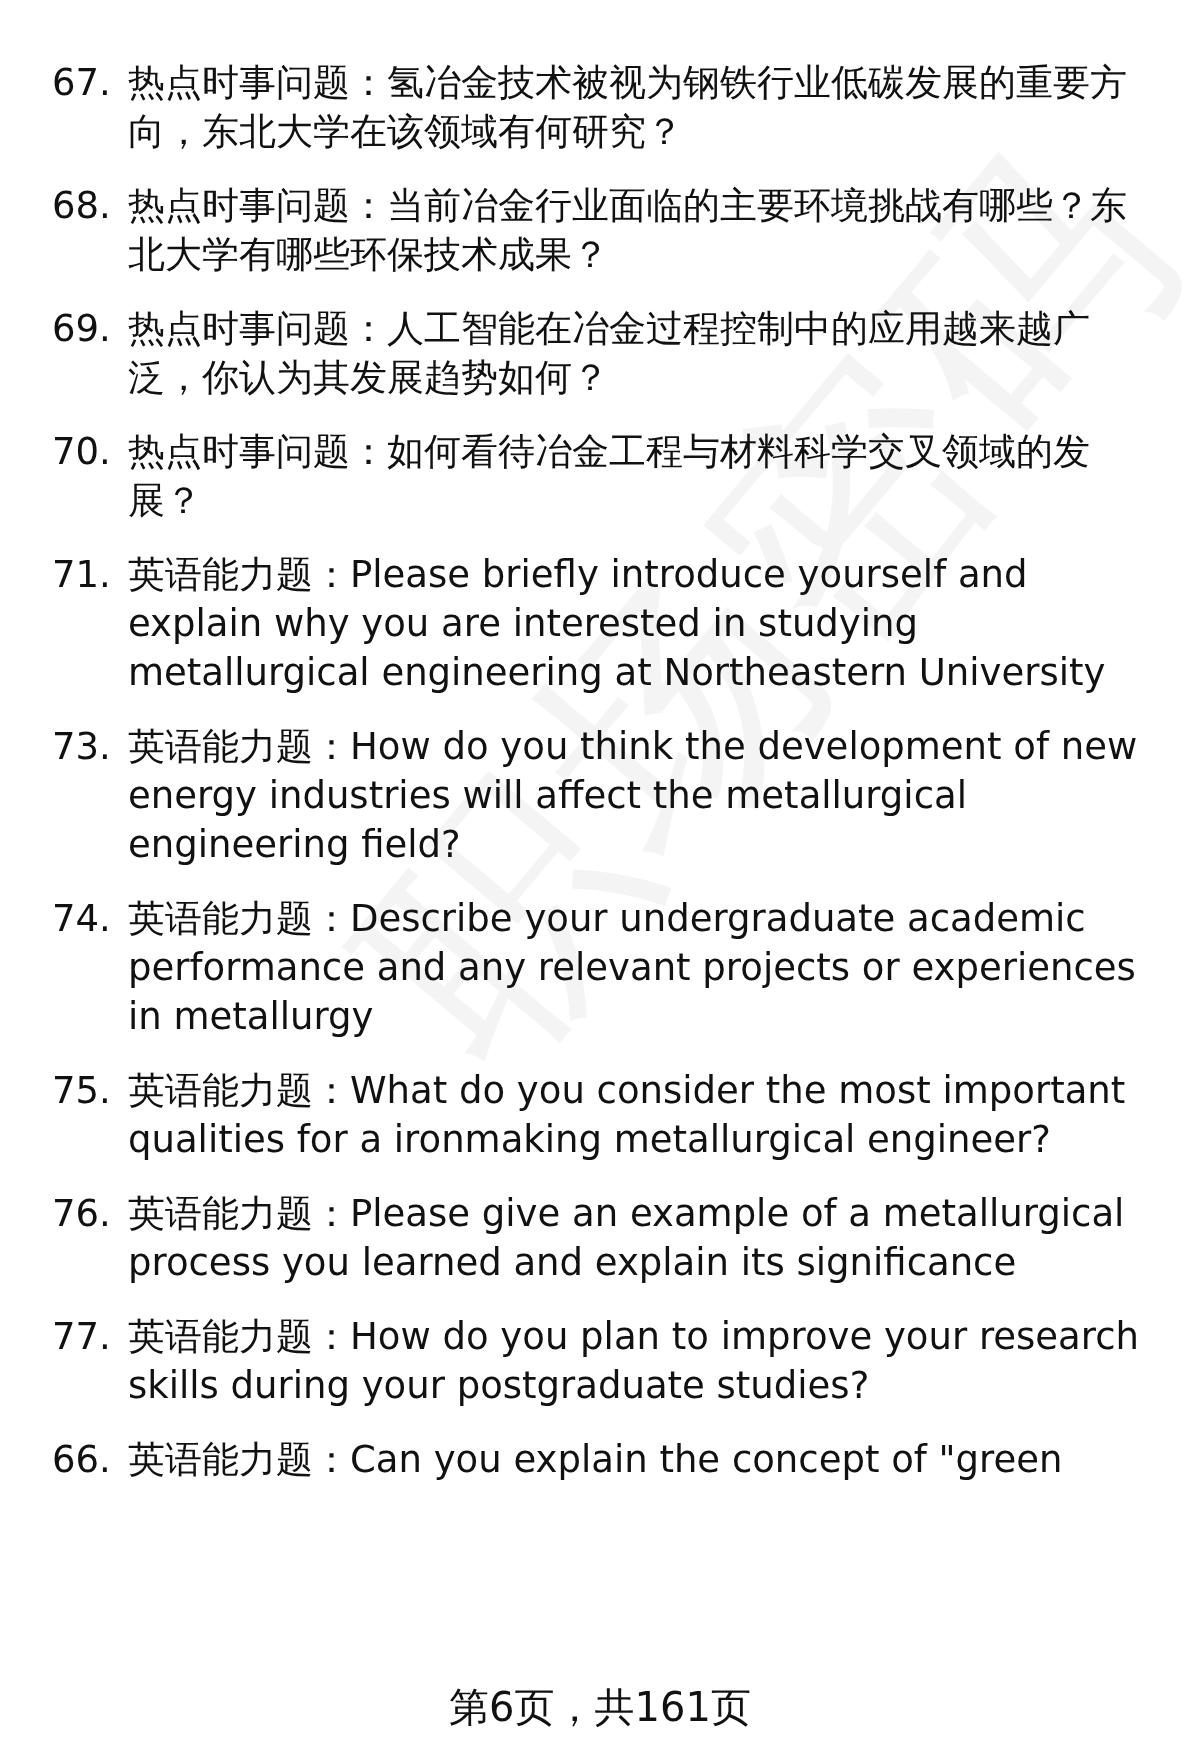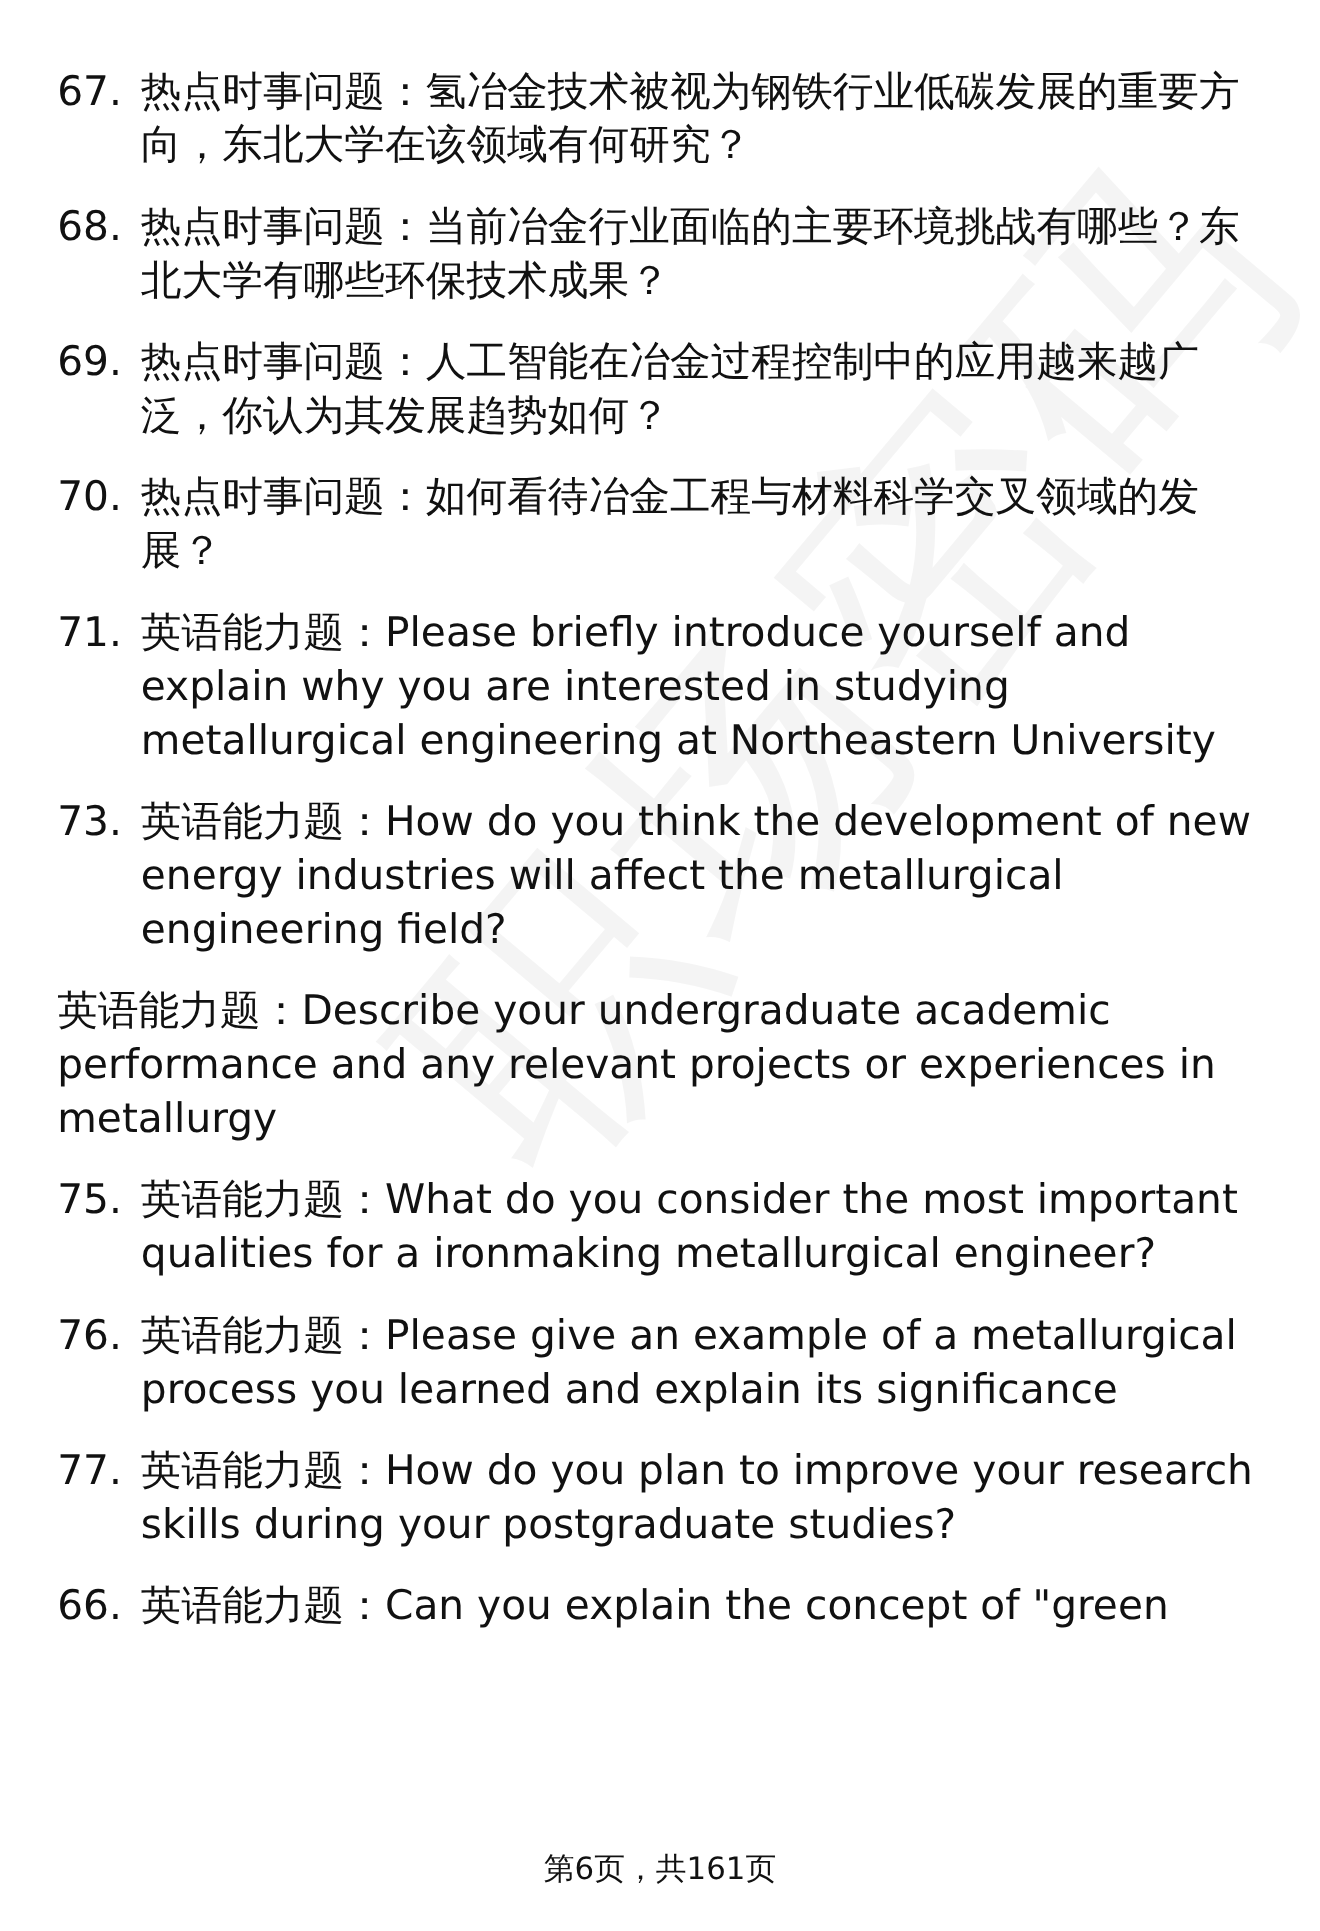--- a/index.html
+++ b/index.html
@@ -5,21 +5,21 @@
   html, body { margin: 0; padding: 0; background: #ffffff; }
   body { width: 1200px; height: 1755px; position: relative; overflow: hidden;
          font-family: "DejaVu Sans", "Liberation Sans", sans-serif; color: #111; }
   .watermark { position: absolute; left: 230px; top: 430px; font-size: 260px; color: rgba(0,0,0,0.045);
                transform: rotate(-50deg); transform-origin: center; white-space: nowrap; pointer-events: none;
                letter-spacing: 10px; }
   .list { position: absolute; left: 52px; top: 58px; width: 1100px; }
   .item { display: flex; margin-bottom: 25px; font-size: 37px; line-height: 49px; }
   .num { width: 76px; flex: 0 0 76px; }
   .txt { flex: 1; }
-  .footer { position: absolute; left: 0; width: 1200px; top: 1680px; text-align: center; font-size: 28px; }
+  .footer { position: absolute; left: 0; width: 1200px; top: 1680px; text-align: center; font-size: 40px; }
 </style>
 </head>
 <body>
 
 <div class="watermark">职场密码</div>
 
 <div class="list">
   <div class="item">
       <span class="num">67.</span>
       <span class="txt">热点时事问题：氢冶金技术被视为钢铁行业低碳发展的重要方向，东北大学在该领域有何研究？</span>
@@ -38,20 +38,21 @@
     </div>
   <div class="item">
       <span class="num">71.</span>
       <span class="txt">英语能力题：Please briefly introduce yourself and explain why you are interested in studying metallurgical engineering at Northeastern University</span>
     </div>
   <div class="item">
       <span class="num">73.</span>
       <span class="txt">英语能力题：How do you think the development of new energy industries will affect the metallurgical engineering field?</span>
     </div>
   <div class="item">
+      <span class="num">74.</span>
       <span class="txt">英语能力题：Describe your undergraduate academic performance and any relevant projects or experiences in metallurgy</span>
     </div>
   <div class="item">
       <span class="num">75.</span>
       <span class="txt">英语能力题：What do you consider the most important qualities for a ironmaking metallurgical engineer?</span>
     </div>
   <div class="item">
       <span class="num">76.</span>
       <span class="txt">英语能力题：Please give an example of a metallurgical process you learned and explain its significance</span>
     </div>

